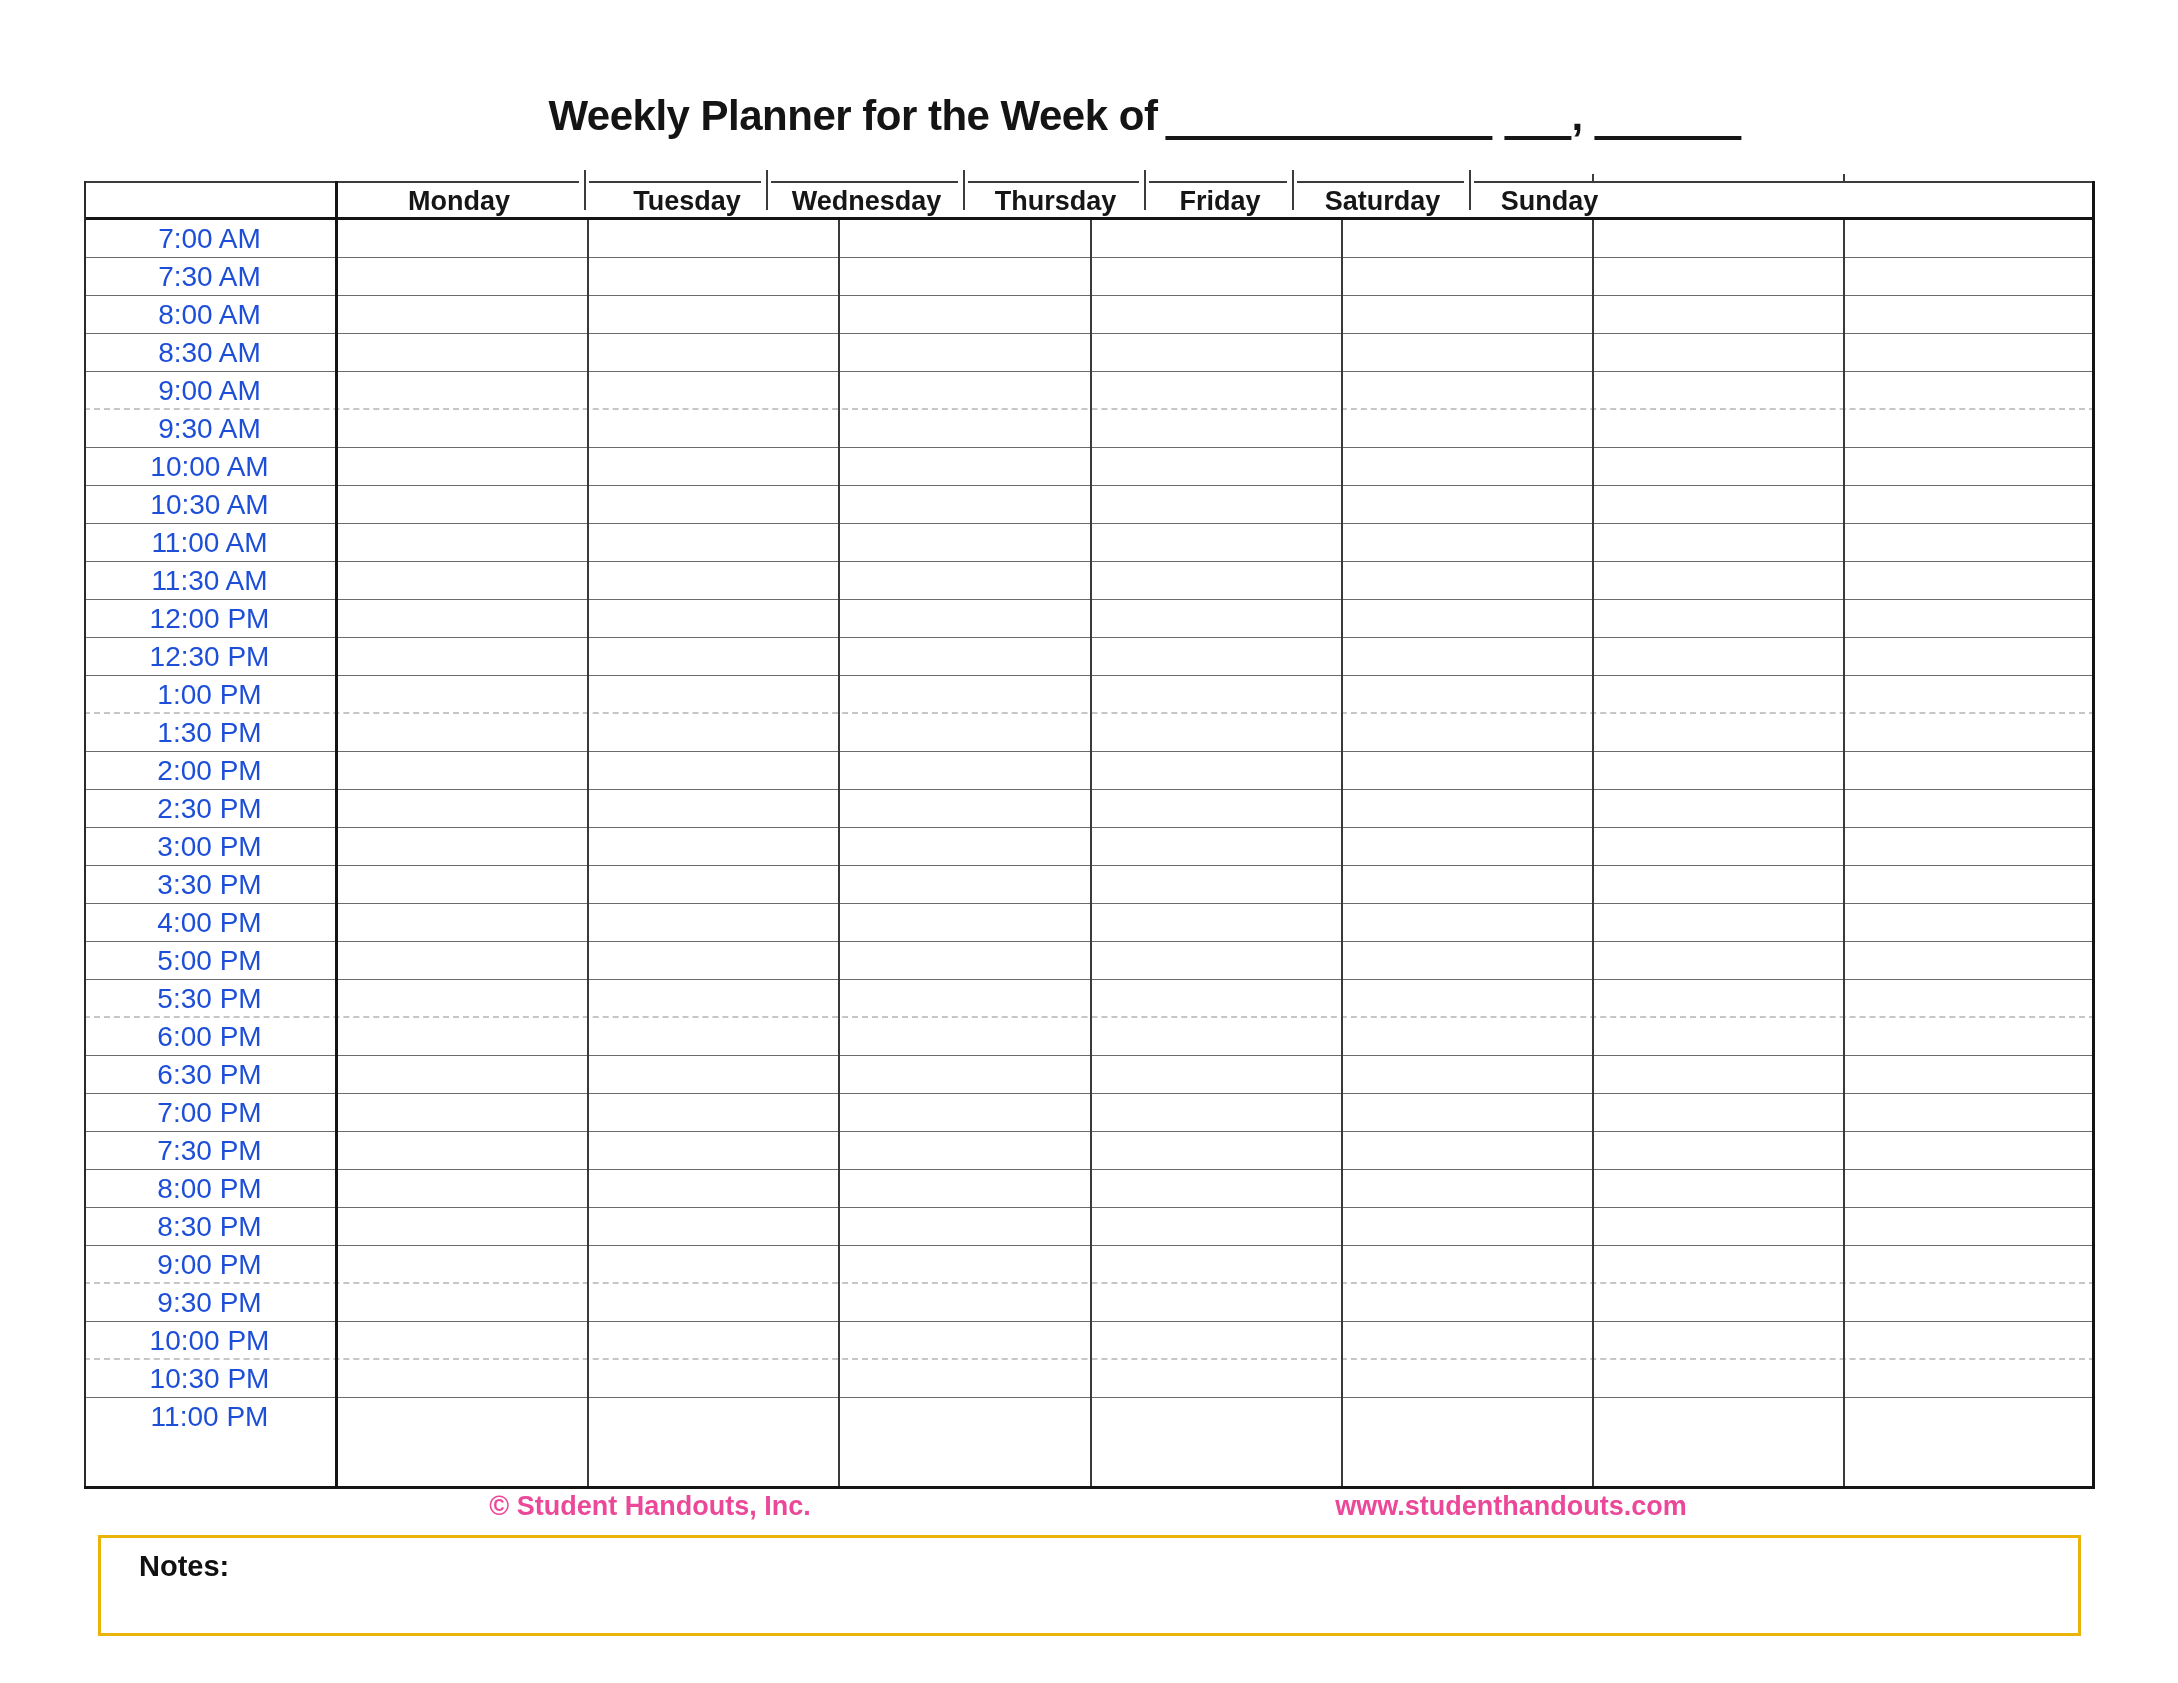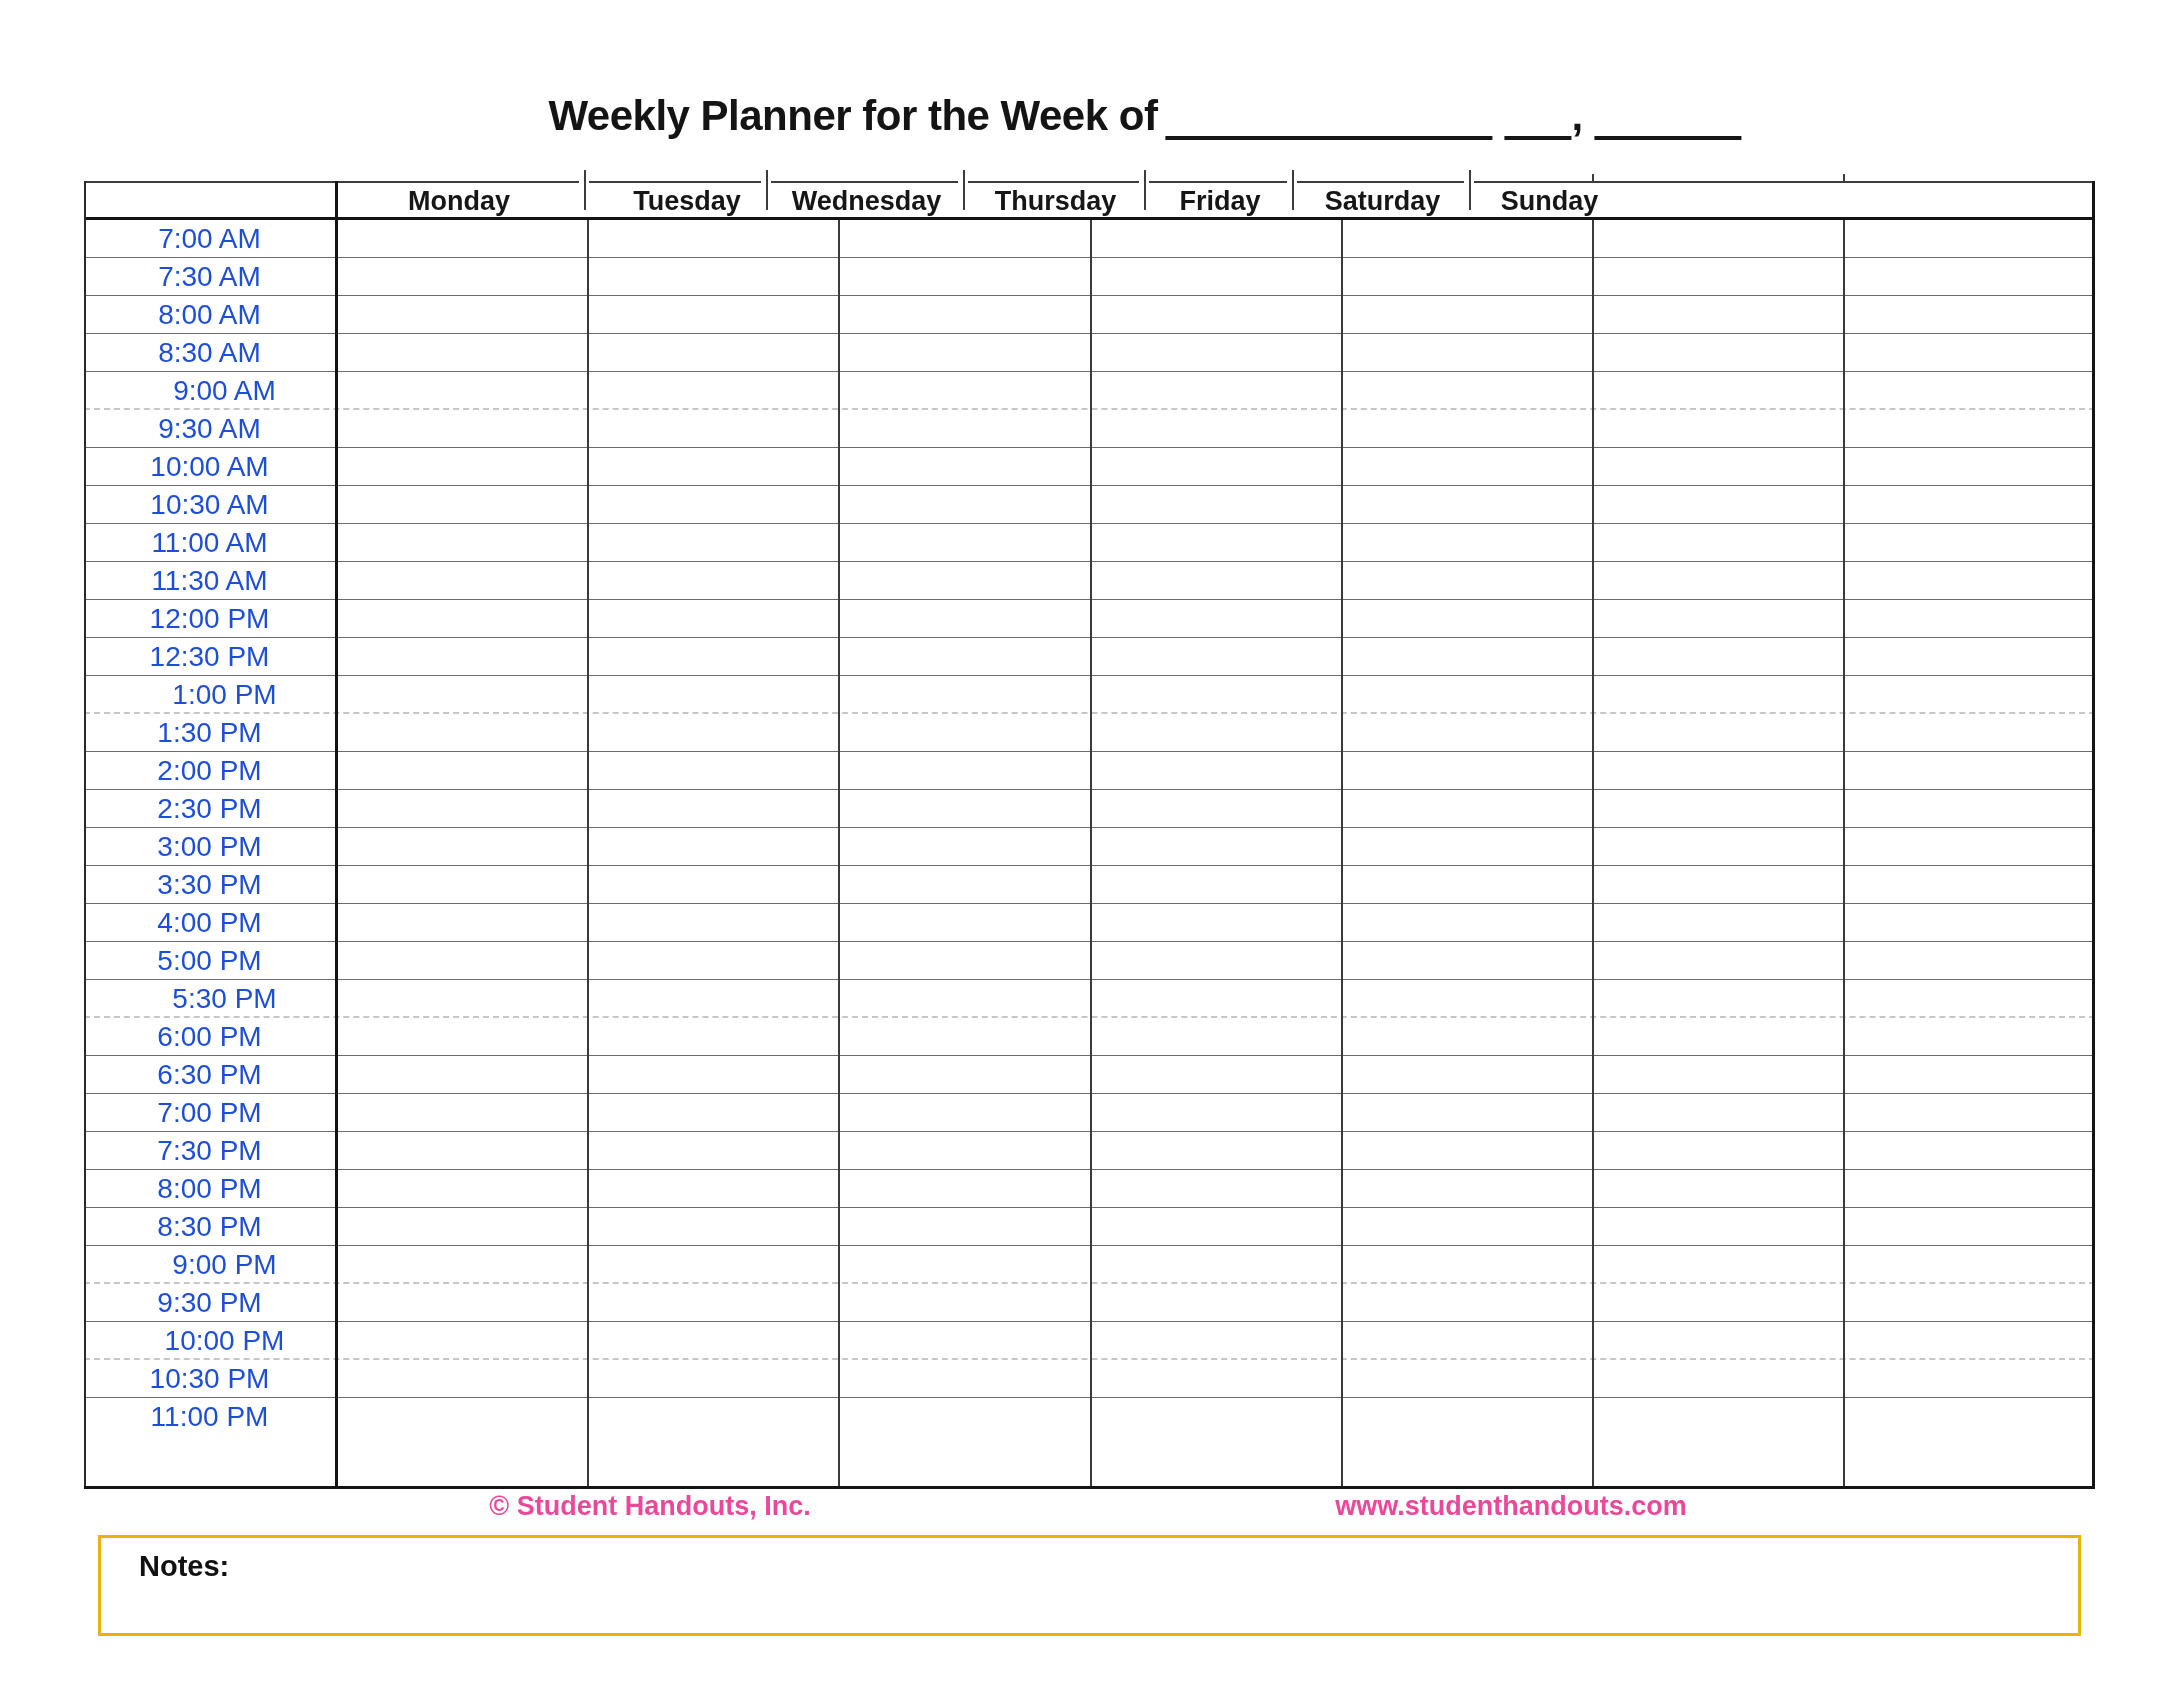--- a/index.html
+++ b/index.html
@@ -32,21 +32,21 @@
   .head-tick { position:absolute; top:-11px; width:2px; height:40px; background:#3c3c3c; }
   .mini-tick { position:absolute; top:-7px; width:2px; height:9px; background:#3c3c3c; }
   .thead-bottomline { position:absolute; left:0; top:36px; width:100%; height:3px; background:#141414; }
   .day-label {
     position:absolute; top:0; height:37px; line-height:40px; text-align:center;
     font-size:27px; font-weight:700; color:#161616;
   }
   
   .tbody { position:absolute; left:0; top:39px; width:100%; height:1269px; }
   .trow { position:relative; width:100%; height:38px; border-bottom:1px solid #6b6b6b; }
-  .trow.dashed { border-bottom:2px dashed #c6c6c6;padding-left:15px; }
+  .trow.dashed { border-bottom:2px dashed #c6c6c6; }
   .trow:last-child { border-bottom:none; }
   .tlabel {
     display:block; width:251px; text-align:center; line-height:38px;
     font-size:28px; color:#1d4ed8;
   }
   .vline { position:absolute; top:39px; height:1269px; width:2px; background:#3a3a3a; }
   .vline.timecol { top:0; height:1308px; width:3px; background:#141414; }
   
   .footer-text {
     position:absolute; top:1491px; transform:translateX(-50%);

